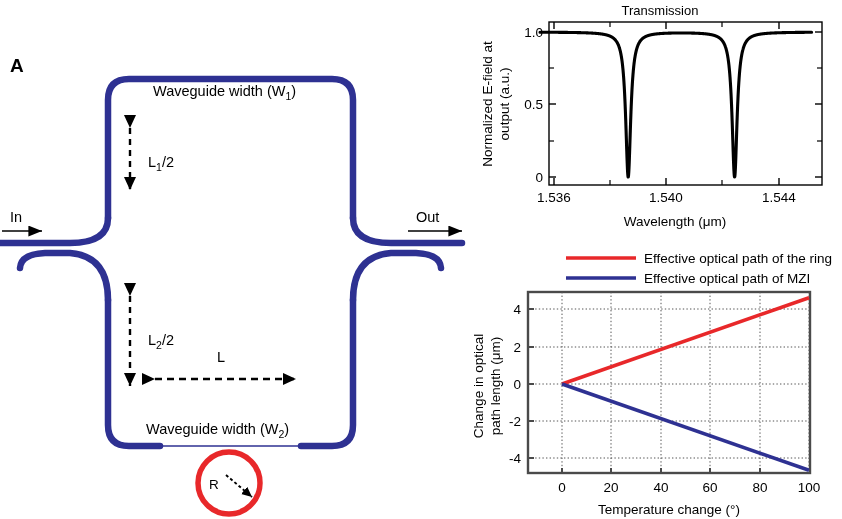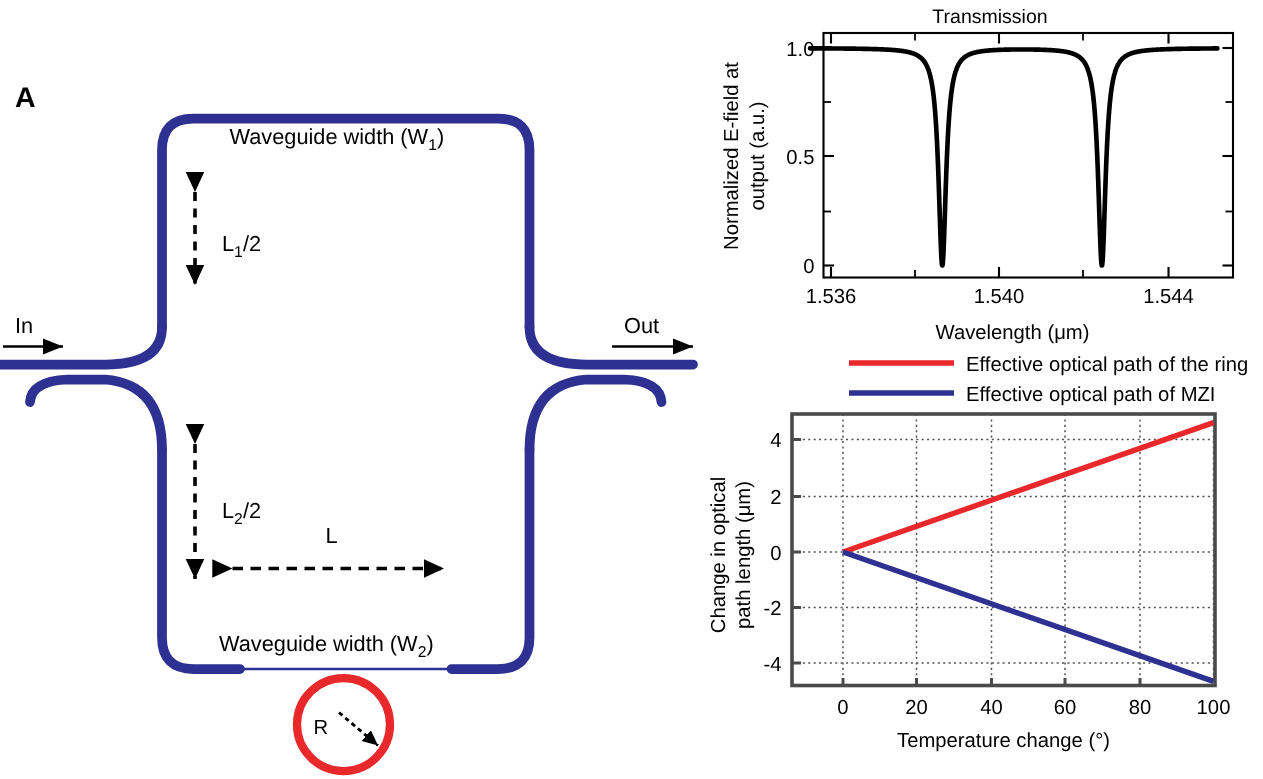--- a/index.html
+++ b/index.html
@@ -65,21 +65,21 @@
   }
   .axis-title {
     font-family: "Liberation Sans", sans-serif;
     font-size: 13.5px;
     fill: #000000;
   }
 
   
   #panel-c {
     position: absolute;
-    left: 470px; top: 224px;
+    left: 470px; top: 240px;
     width: 372px; height: 279px;
   }
   #panel-c svg { display: block; }
   .legend-text {
     font-family: "Liberation Sans", sans-serif;
     font-size: 13.5px;
     fill: #000000;
   }
 </style>
 </head>

